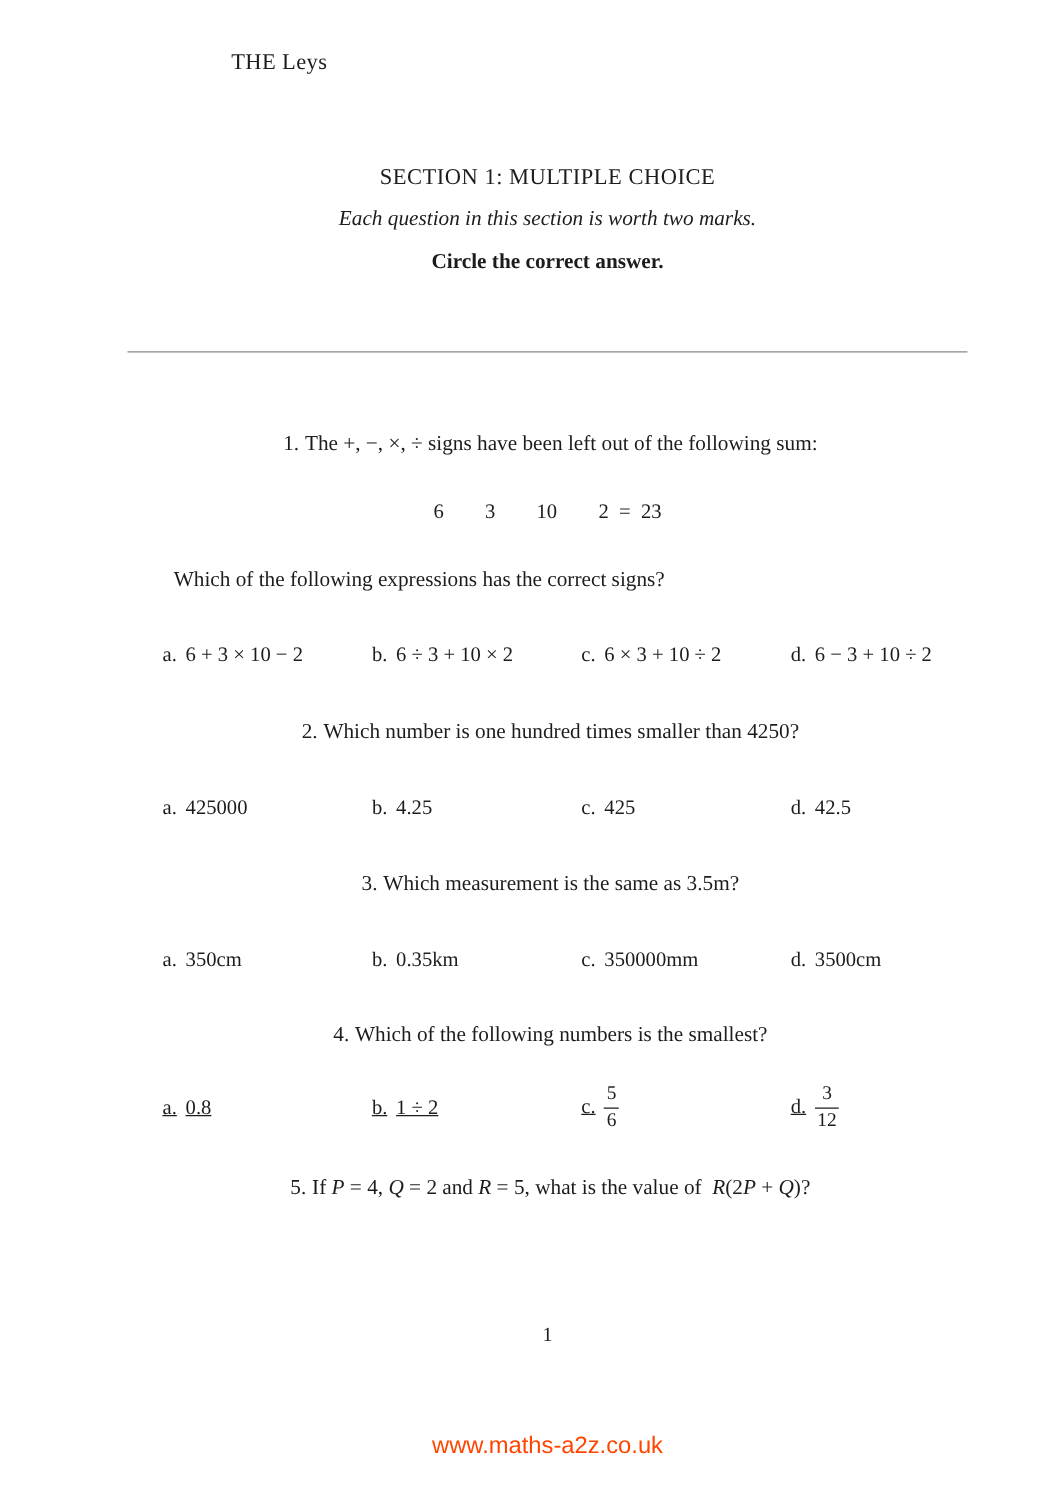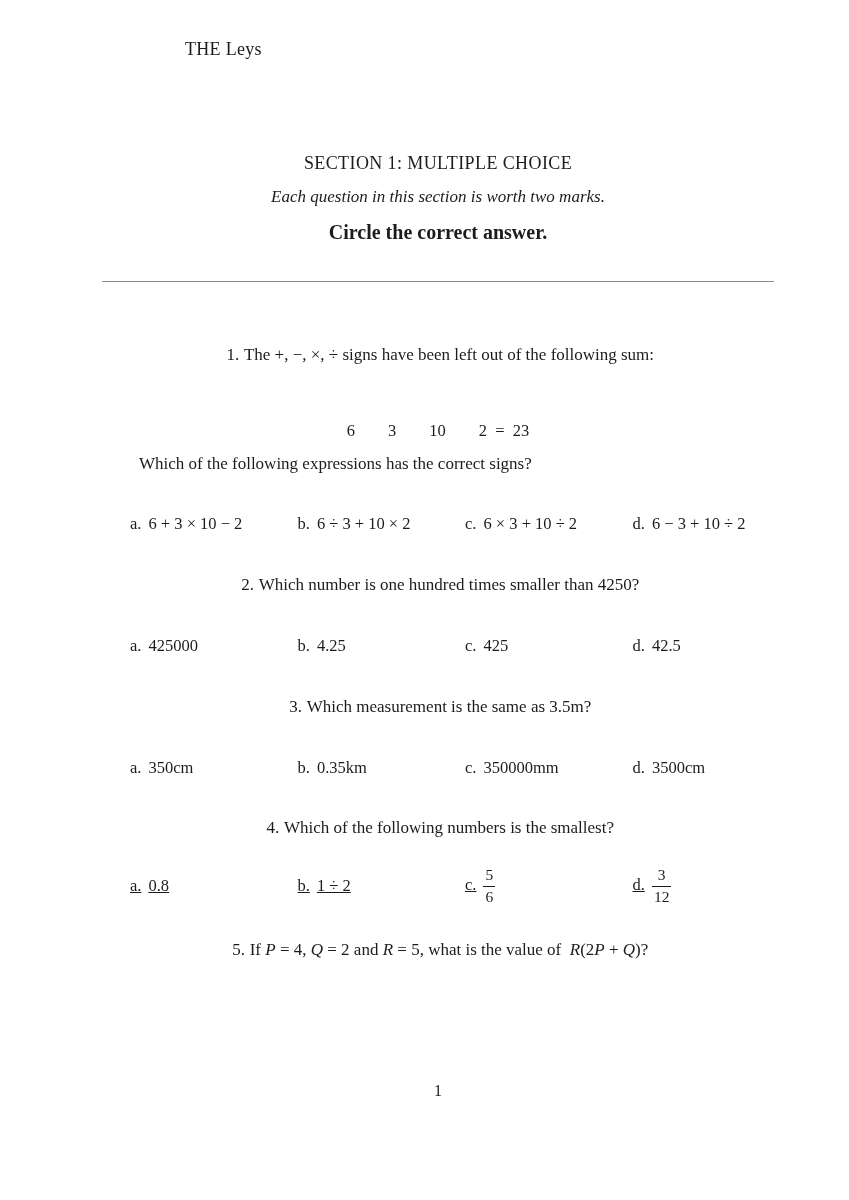--- a/index.html
+++ b/index.html
@@ -9,24 +9,24 @@
     width:849px; height:1200px;
     background:#ffffff;
     font-family:"Liberation Serif","DejaVu Serif",serif;
     color:#1c1c1c;
     overflow:hidden;
     margin:0 auto;
     padding-left:12px;
   }
   .abs { position:absolute; }
   .school { left:185px; top:39px; font-size:18px; letter-spacing:0.3px; }
-  .center-line { left:102px; right:75px; text-align:center;margin-top:22px; }
+  .center-line { left:102px; right:75px; text-align:center; }
   .h-title { top:131px; font-size:18px; letter-spacing:0.4px; }
   .h-sub   { top:165px; font-size:17px; font-style:italic; }
-  .h-instr { top:199px; font-size:20px; font-weight:bold; }
+  .h-instr { top:199px; font-size:17px; font-weight:bold; }
   .rule { top:281px; left:102px; right:75px; height:1px; background:#8a8a8a; }
   .q-line { left:102px; right:75px; font-size:17px;text-align:center; }
   .q-num { display:inline-block; min-width:22px; }
   .q-follow { left:139px; right:75px; font-size:17px; }
   .equation { top:399px; font-size:16.5px; }
   .options { left:130px; right:60px; display:flex; font-size:16.5px; }
   .opt { width:167.5px; white-space:nowrap; }
   .opt:last-child { width:auto; }
   .opt .lab { margin-right:7px; }
   .options-frac { align-items:center; height:50px;text-decoration:underline; }
@@ -104,14 +104,17 @@
           <span class="den">12</span>
         </span></span>
   </div>
 
   <div class="abs q-line" style="top:940px">
     <span class="q-num">5.</span><span><span>If </span><span class="var">P</span><span> = 4, </span><span class="var">Q</span><span> = 2 and </span><span class="var">R</span><span> = 5, what is the value of </span><span class="var">R</span><span>(2</span><span class="var">P</span><span> + </span><span class="var">Q</span><span>)?</span></span>
   </div>
 
   <div class="abs center-line pagenum">1</div>
 
+  <div class="abs center-line" style="top:1146px">
+    <a href="#" class="footer-url">www.maths-a2z.co.uk</a>
+  </div>
 
 </div>
 
 </body></html>

